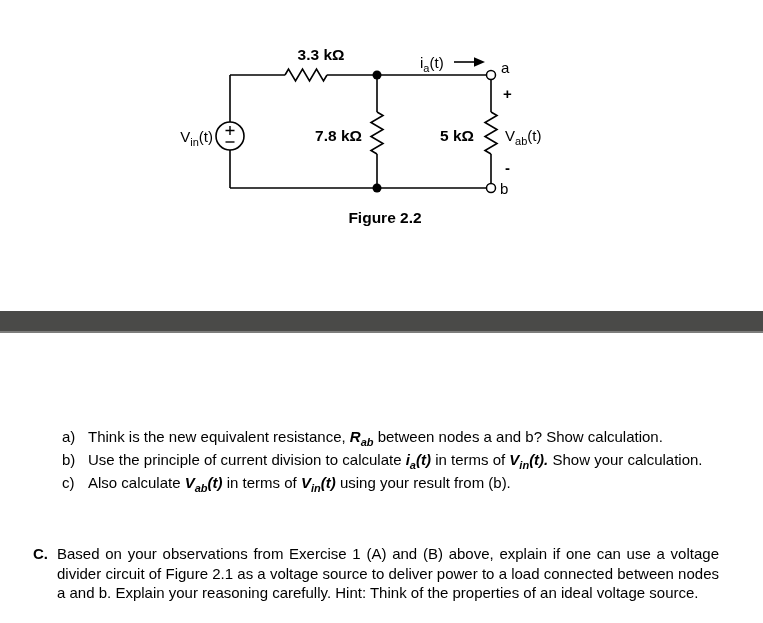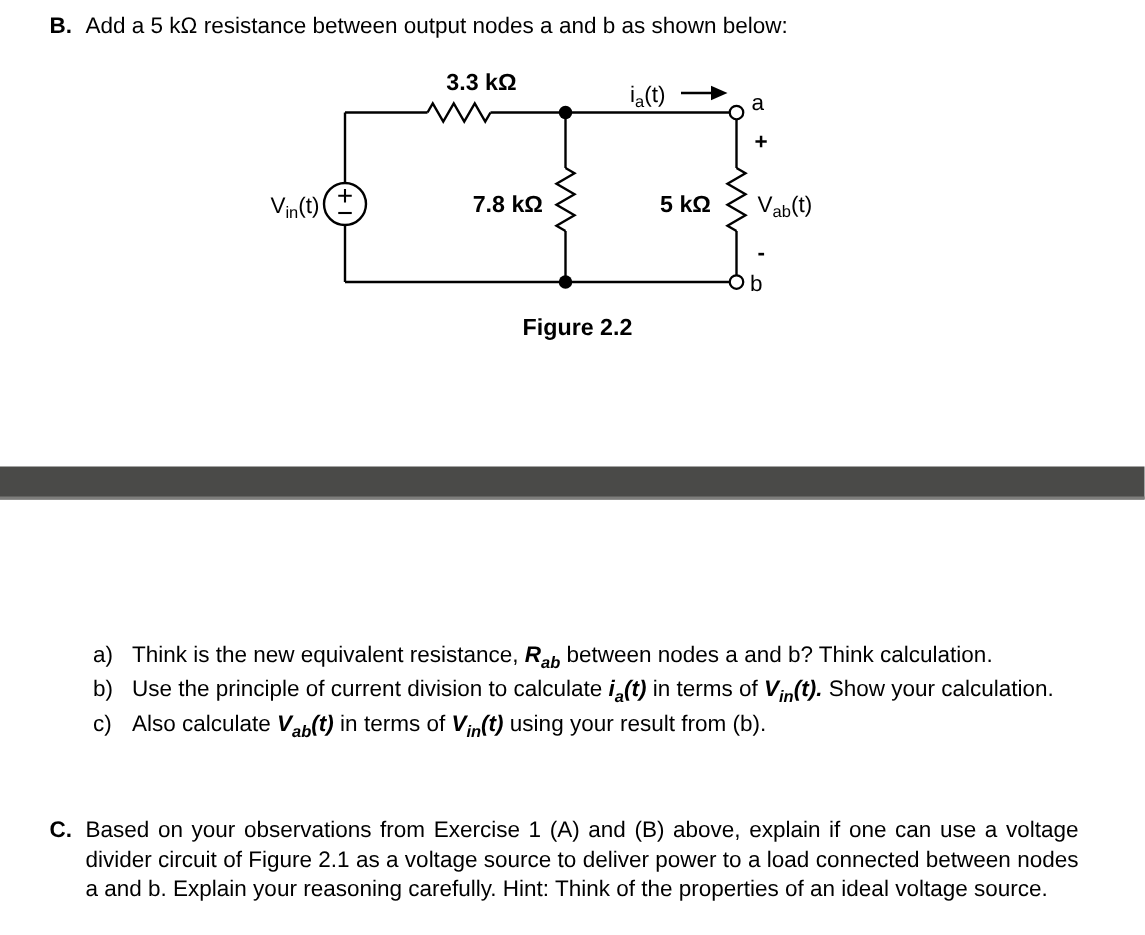--- a/index.html
+++ b/index.html
@@ -39,23 +39,20 @@
   .c-label { font-weight:bold; flex:0 0 24px; }
   .c-text { width:662px; text-align:justify; }
 
   svg text { font-family:"Liberation Sans","DejaVu Sans",sans-serif; }
 </style>
 </head>
 <body>
 
 <div class="page">
 
-  <div class="heading">
-    <span class="b-label">B.</span><span>Add a 5 kΩ resistance between output nodes a and b as shown below:</span>
-  </div>
 
   <svg class="circuit-svg" width="763" height="245" viewBox="0 0 763 245">
     <g stroke="#000" stroke-width="1.6" fill="none">
       <path d="M230 75 H285"></path>
       <path d="M285 75 l3.5 -6 l7 12 l7 -12 l7 12 l7 -12 l7 12 l3.5 -6"></path>
       <path d="M327 75 H486.5"></path>
       <path d="M230 75 V122"></path>
       <circle cx="230" cy="136" r="14"></circle>
       <path d="M230 150 V188"></path>
       <path d="M230 188 H486.5"></path>
@@ -97,21 +94,21 @@
       <text x="500" y="194">b</text>
       <text x="385" y="223" text-anchor="middle" font-weight="bold" font-size="15.5">Figure 2.2</text>
     </g>
   </svg>
 
   <div class="divider" style="background-color: rgb(74, 74, 72);"></div>
 
   <div class="questions">
     <div class="q-row">
       <span class="q-label">a)</span>
-      <span class="q-text"><span>Think is the new equivalent resistance, </span><span style="font-weight: bold; font-style: italic;">R</span><sub style="font-weight: bold; font-style: italic;">ab</sub><span> between nodes a and b? Think calculation.</span></span>
+      <span class="q-text"><span>Think is the new equivalent resistance, </span><span style="font-weight: bold; font-style: italic;">R</span><sub style="font-weight: bold; font-style: italic;">ab</sub><span> between nodes a and b? Show calculation.</span></span>
     </div>
     <div class="q-row">
       <span class="q-label">b)</span>
       <span class="q-text"><span>Use the principle of current division to calculate </span><span style="font-weight: bold; font-style: italic;">i</span><sub style="font-weight: bold; font-style: italic;">a</sub><span style="font-weight: bold; font-style: italic;">(t)</span><span> in terms of </span><span style="font-weight: bold; font-style: italic;">V</span><sub style="font-weight: bold; font-style: italic;">in</sub><span style="font-weight: bold; font-style: italic;">(t).</span><span> Show your calculation.</span></span>
     </div>
     <div class="q-row">
       <span class="q-label">c)</span>
       <span class="q-text"><span>Also calculate </span><span style="font-weight: bold; font-style: italic;">V</span><sub style="font-weight: bold; font-style: italic;">ab</sub><span style="font-weight: bold; font-style: italic;">(t)</span><span> in terms of </span><span style="font-weight: bold; font-style: italic;">V</span><sub style="font-weight: bold; font-style: italic;">in</sub><span style="font-weight: bold; font-style: italic;">(t)</span><span> using your result from (b).</span></span>
     </div>
   </div>

